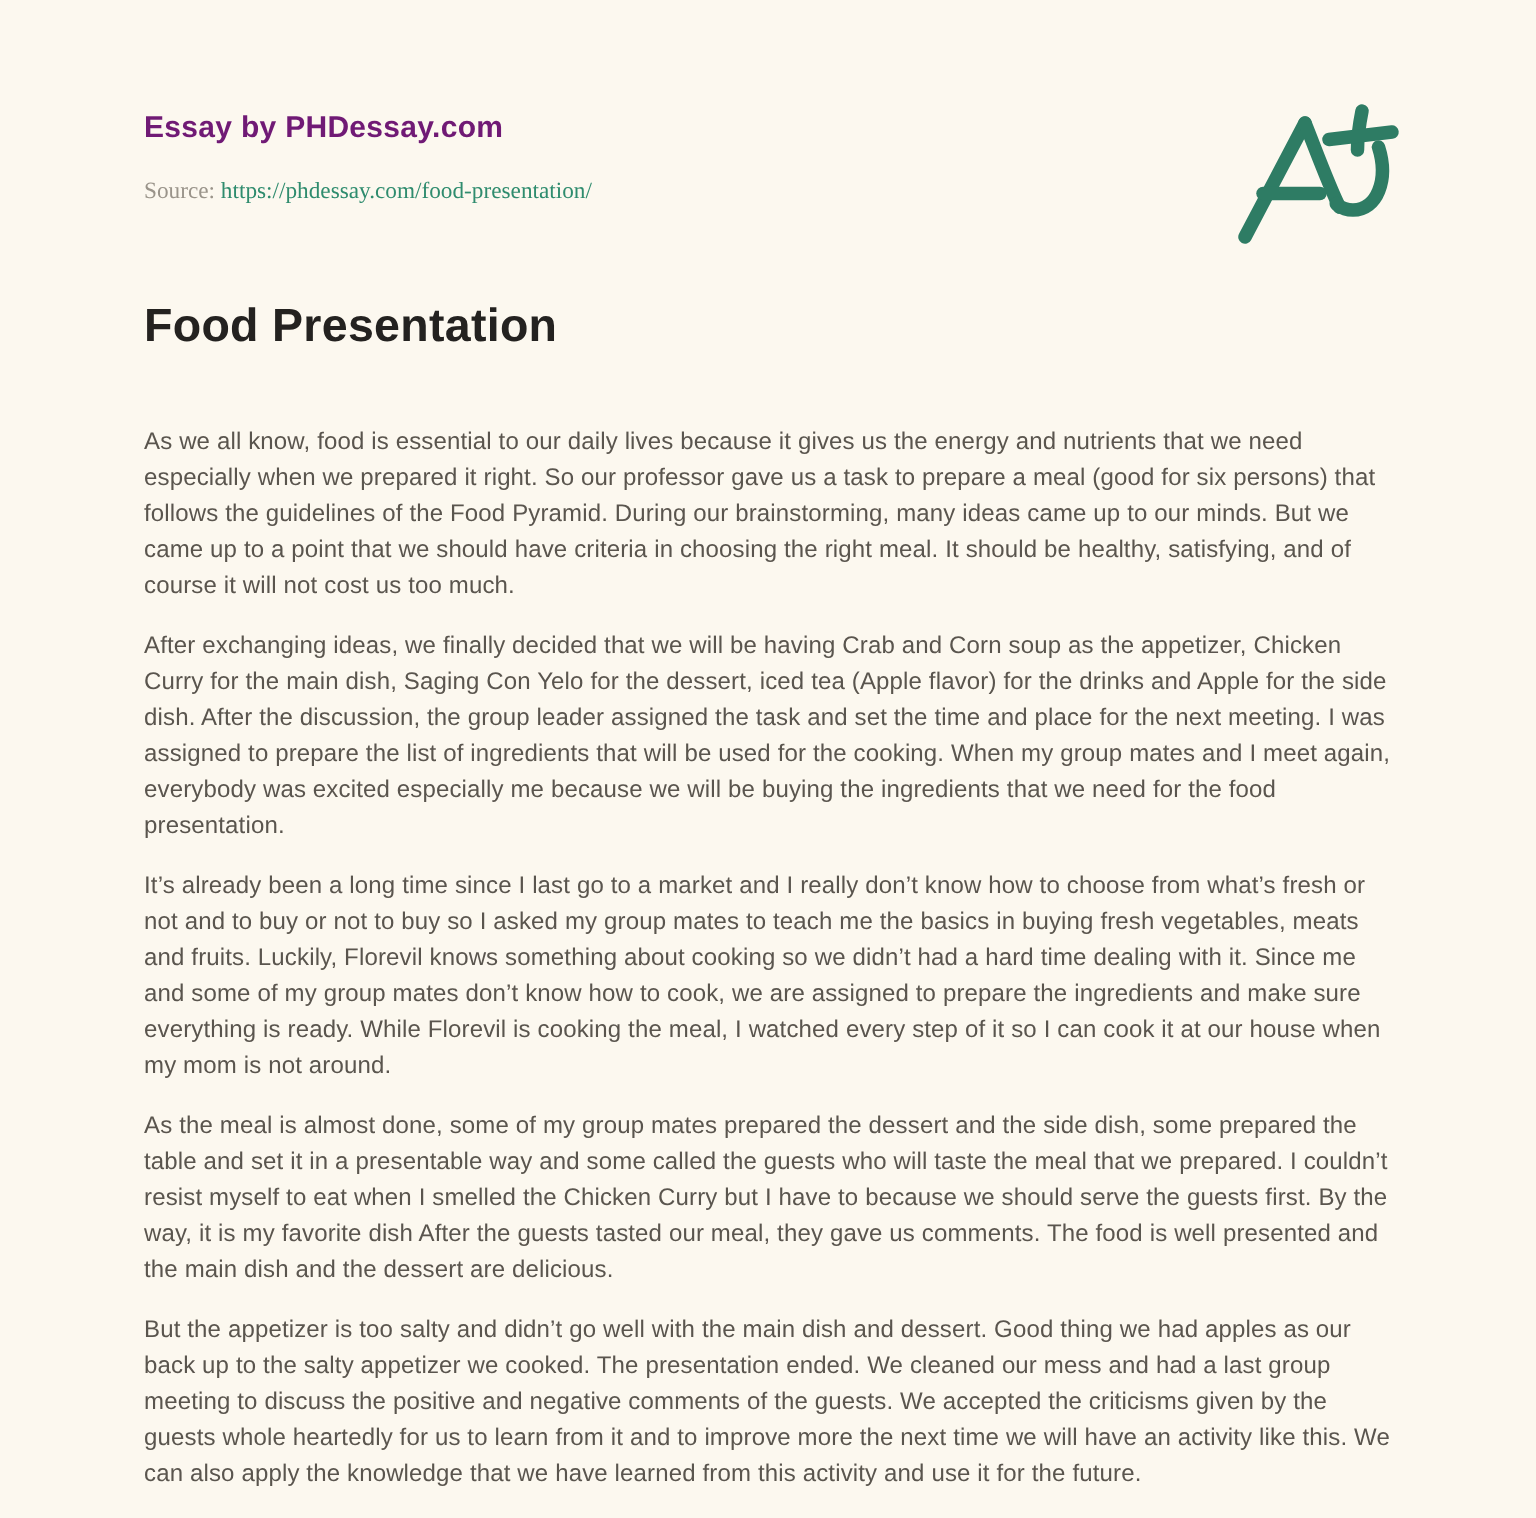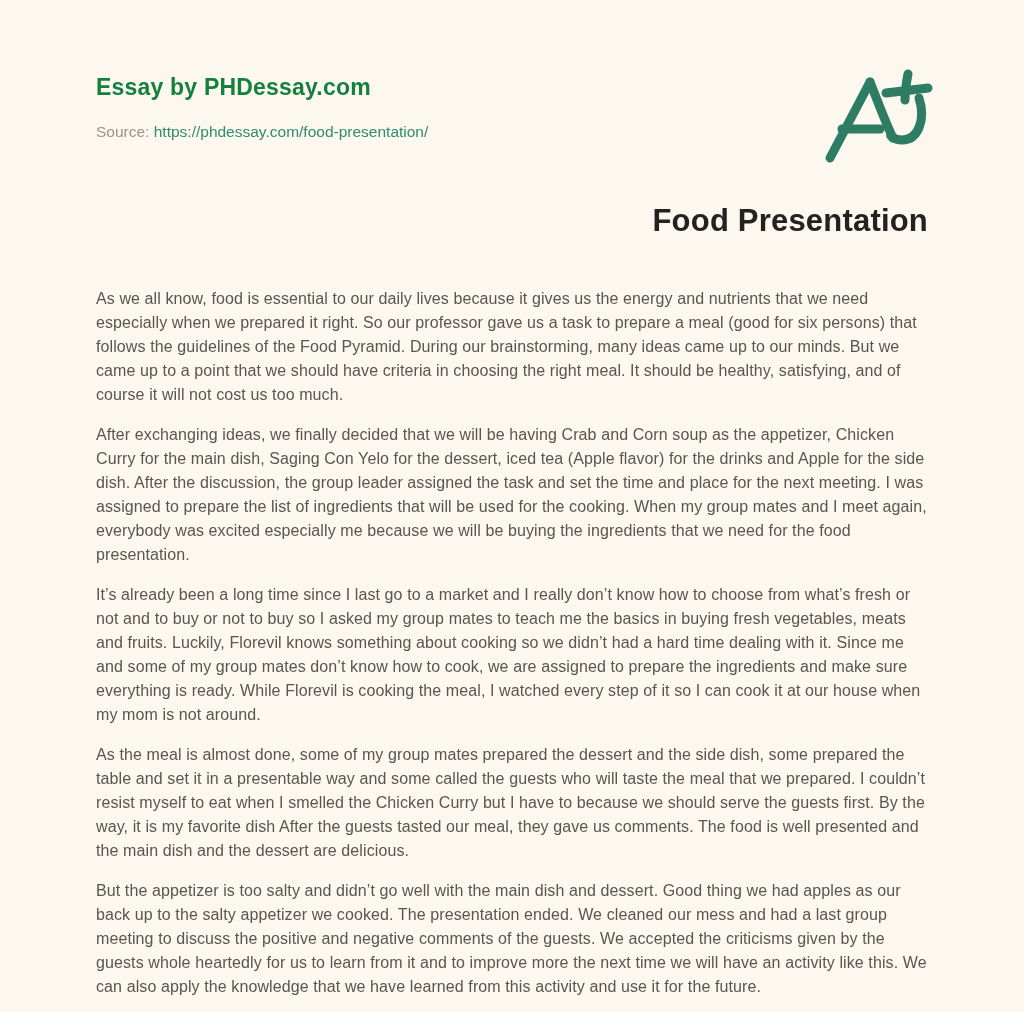--- a/index.html
+++ b/index.html
@@ -12,48 +12,48 @@
   .page {
     position: relative;
     width: 1024px;
     min-height: 1012px;
     padding: 74px 96px 40px 96px;
   }
   .header-row {
     position: relative;
   }
   .site-title {
-    font-size: 23px;
+    font-size: 20px;
     font-weight: bold;
-    color: #15803d;
+    color: #701a75;
     letter-spacing: 0.2px;
   }
   .logo {
     position: absolute;
     top: -8px;
     right: -6px;
     width: 118px;
     height: 100px;
   }
   .source-line {
     margin-top: 22px;
     font-size: 15.5px;
     color: #9a948a;
+    font-family: Liberation Serif, serif;
   }
   .source-link {
     color: #2f8c6e;
     text-decoration: none;
   }
   .article-title {
     margin-top: 62px;
     font-size: 31px;
     font-weight: bold;
     color: #242220;
     letter-spacing: 0.2px;
-    text-align: right;
   }
   .article-body {
     margin-top: 48px;
     width: 832px;
   }
   .article-body p {
     font-size: 16px;
     line-height: 24px;
     color: #5a554e;
     margin-bottom: 16px;

